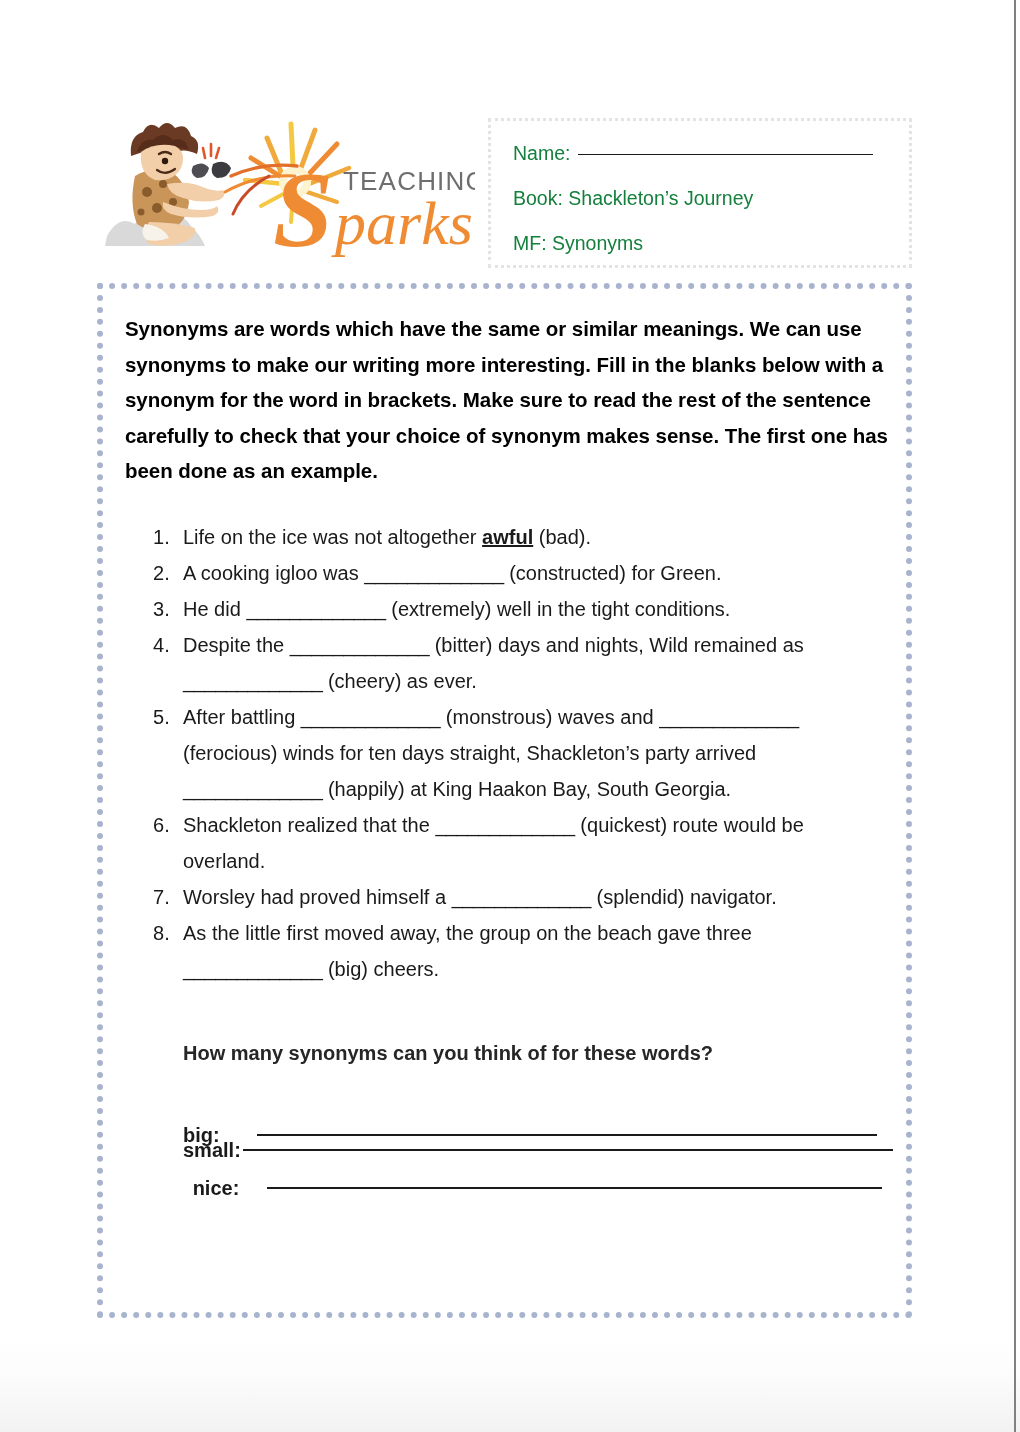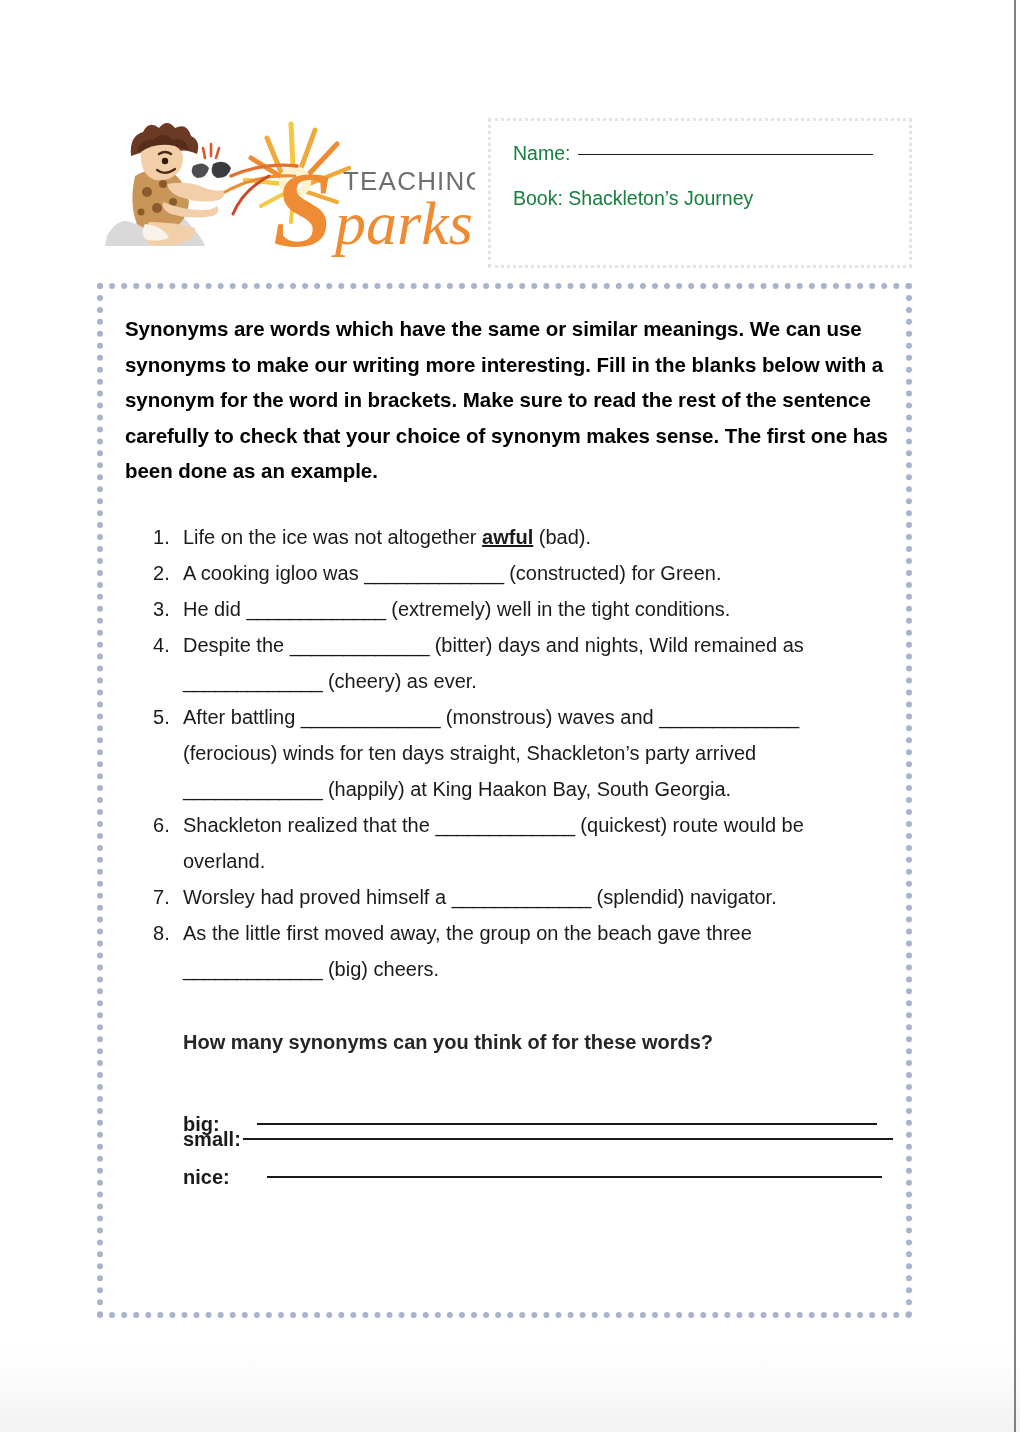--- a/index.html
+++ b/index.html
@@ -99,21 +99,21 @@
     width: 24px;
     text-align: left;
     font-size: 20px;
     color: #1a1a1a;
   }
   .blank { letter-spacing: -0.4px; text-align: right; }
   .answered { font-weight: bold; text-decoration: underline; margin-top: 9px; }
 
   
   .prompt {
-    margin: 44px 0 0 58px;
+    margin: 55px 0 0 58px;
     font-size: 20px;
     font-weight: bold;
     color: #262626;
   }
 
   .wordlines {
     margin: 36px 0 0 58px;
   }
   .wordline {
     display: flex;
@@ -126,21 +126,21 @@
     color: #1a1a1a;
     white-space: nowrap;
   }
   .wordline-rule {
     flex: 0 0 auto;
     border-bottom: 2.2px solid #1a1a1a;
     position: relative; top: -6px;
   }
   .wl-big   { width: 62px; margin-top: 23px; }
   .wl-small { width: 82px; }
-  .wl-nice  { width: 68px; }
+  .wl-nice  { width: 68px; text-align: center; }
   .rule-big   { width: 620px; margin-left: 12px; }
   .rule-small { width: 650px; margin-left: 2px; }
   .rule-nice  { width: 615px; margin-left: 18px; }
 </style>
 </head>
 <body>
 
 <div class="page">
 
   <div class="page-edge-right"></div>
@@ -218,20 +218,23 @@
     </div>
 
     <div class="info-box">
       <div class="info-row">
         <span class="info-label">Name:</span>
         <span class="info-rule rule-name"></span>
       </div>
       <div class="info-row">
         <span class="info-label">Book: Shackleton’s Journey</span>
       </div>
+      <div class="info-row">
+        <span class="info-label">MF: Synonyms</span>
+      </div>
     </div>
   </div>
 
   <div class="body-box">
 
     <p class="intro">Synonyms are words which have the same or similar meanings. We can use synonyms to make our writing more interesting. Fill in the blanks below with a synonym for the word in brackets. Make sure to read the rest of the sentence carefully to check that your choice of synonym makes sense. The first one has been done as an example.</p>
 
     <ol class="questions">
         <li><span>Life on the ice was not altogether </span><span class="answered">awful</span><span> (bad).</span></li>
         <li><span>A cooking igloo was </span><span class="blank">_____________</span><span> (constructed) for Green.</span></li>

